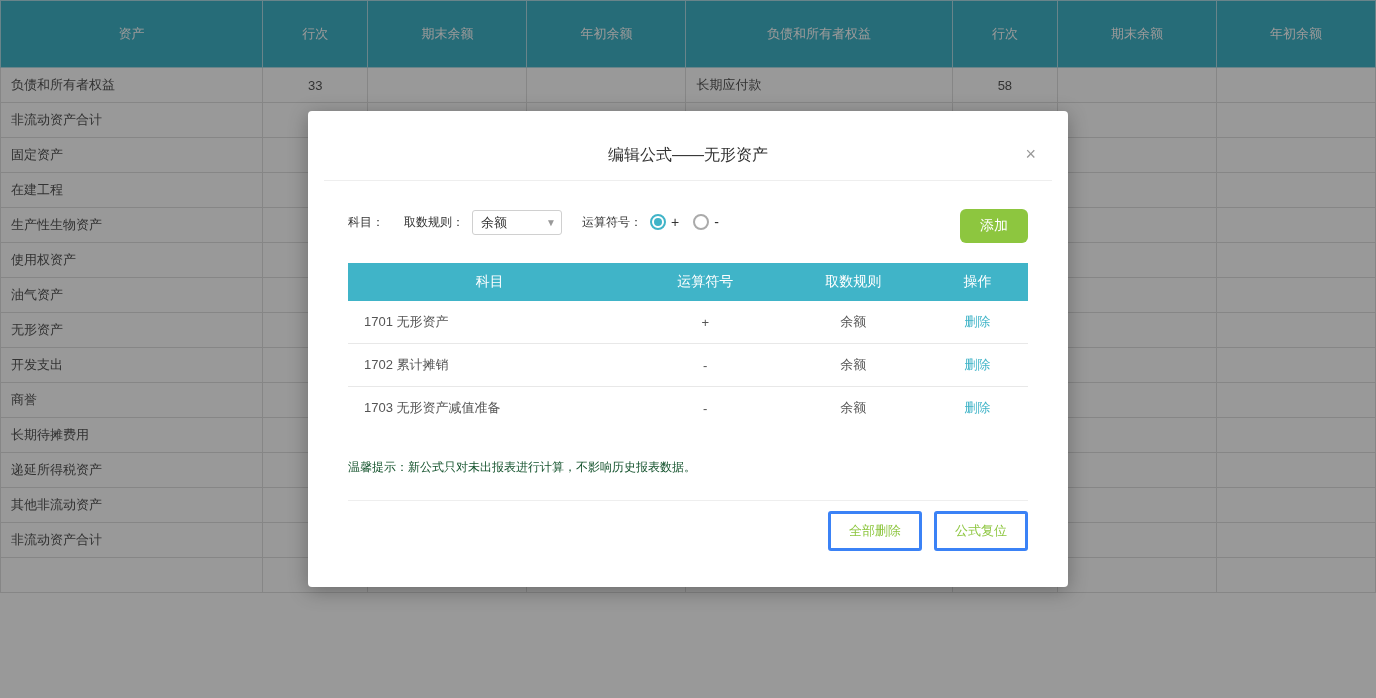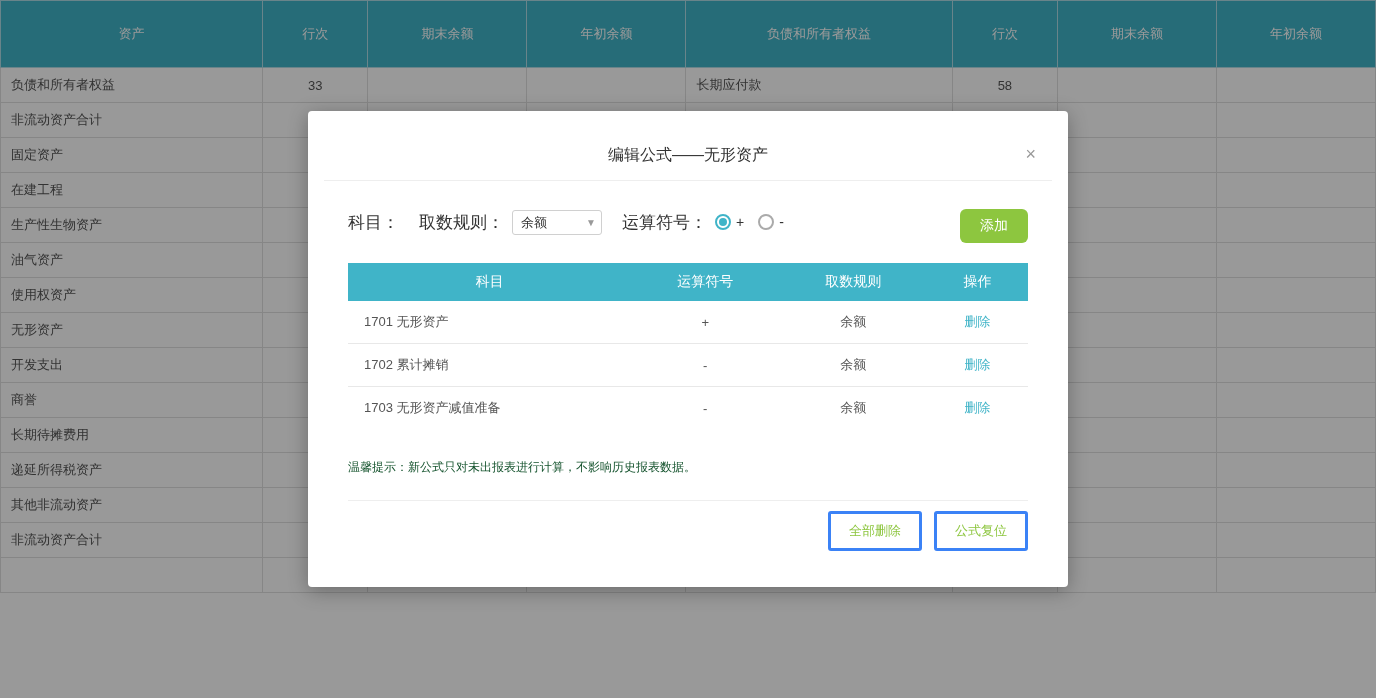--- a/index.html
+++ b/index.html
@@ -111,21 +111,21 @@
     }
 
     .form-group {
       display: flex;
       align-items: center;
       gap: 8px;
     }
 
     .form-label {
       color: #333;
-      font-size: 17px;
+      font-size: 12px;
       white-space: nowrap;
       text-align: right;
     }
 
     .form-input {
       border: none;
       border-bottom: 1px solid #ccc;
       outline: none;
       padding: 4px 0;
       font-size: 13px;
@@ -360,31 +360,31 @@
         <td class="left-col">生产性生物资产</td>
         <td></td>
           <td></td>
           <td></td>
         <td></td>
           <td></td>
           <td></td>
           <td></td>
       </tr>
       <tr>
+        <td class="left-col">使用权资产</td>
+        <td></td>
+          <td></td>
+          <td></td>
+        <td></td>
+          <td></td>
+          <td></td>
+          <td></td>
+      </tr>
+      <tr>
         <td class="left-col">油气资产</td>
-        <td></td>
-          <td></td>
-          <td></td>
-        <td></td>
-          <td></td>
-          <td></td>
-          <td></td>
-      </tr>
-      <tr>
-        <td class="left-col">使用权资产</td>
         <td></td>
           <td></td>
           <td></td>
         <td></td>
           <td></td>
           <td></td>
           <td></td>
       </tr>
       <tr>
         <td class="left-col">无形资产</td>

